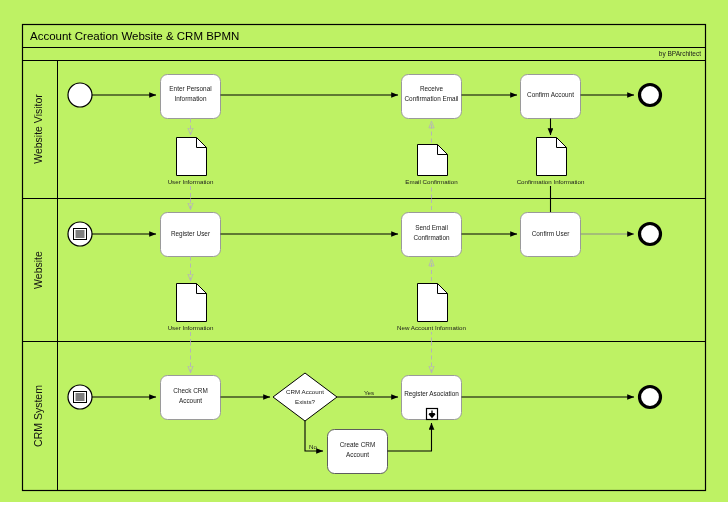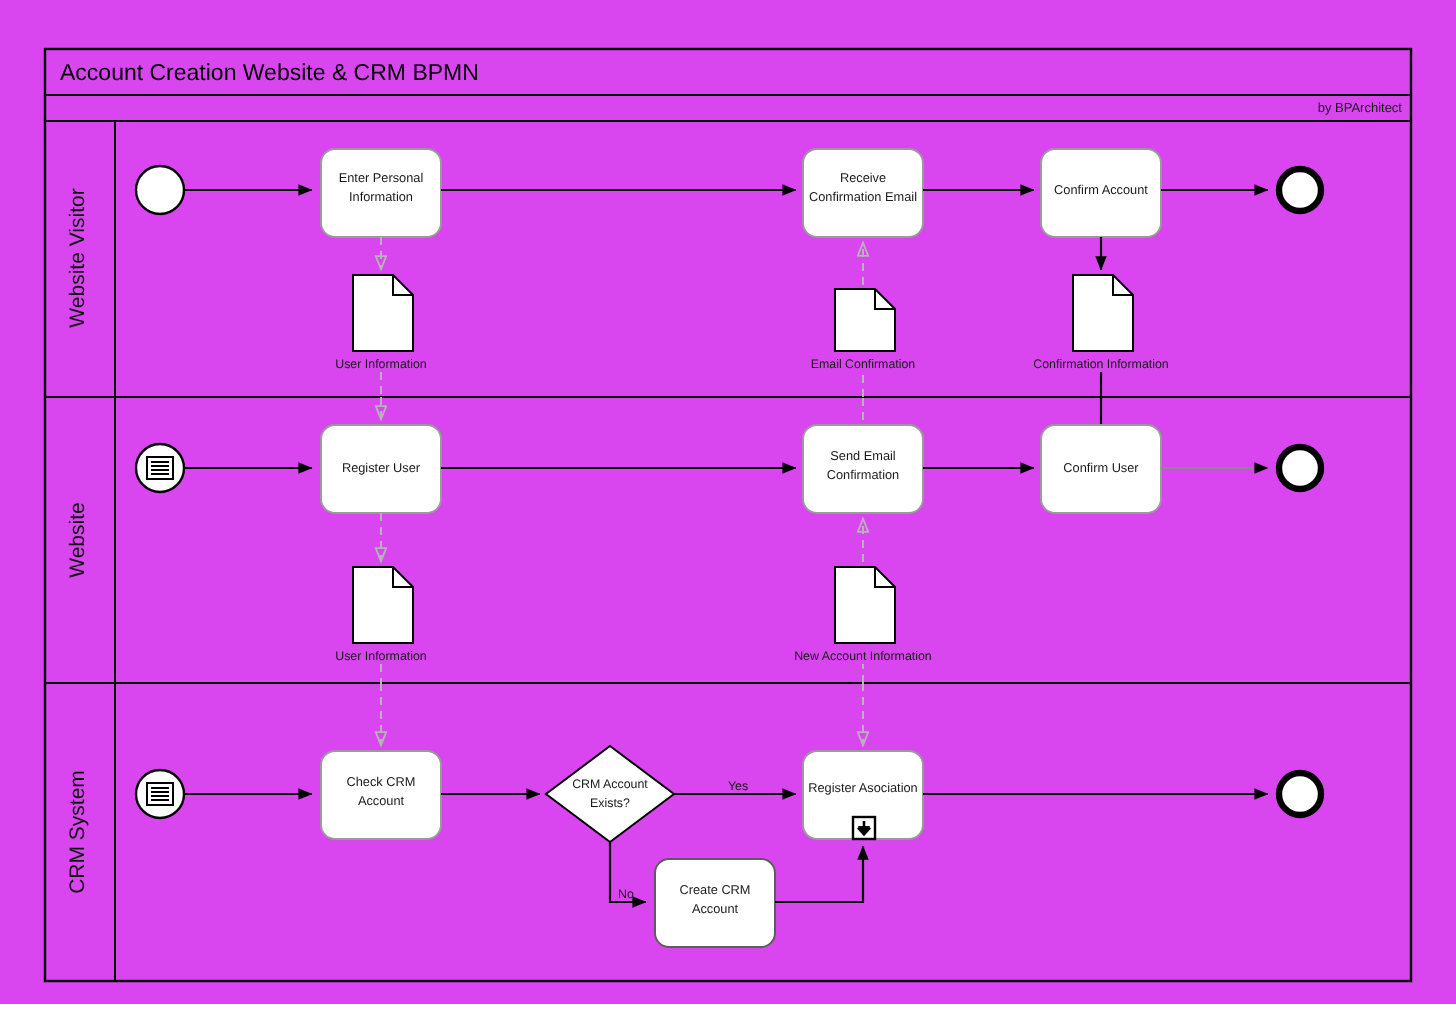--- a/index.html
+++ b/index.html
@@ -10,21 +10,21 @@
   body {
     font-family: "Liberation Sans", sans-serif;
     width: 728px;
     height: 515px;
     overflow: hidden;
   }
   #canvas {
     position: relative;
     width: 728px;
     height: 502px;
-    background: #d946ef;
+    background: #bef264;
   }
   svg#diagram {
     position: absolute;
     left: 0;
     top: 0;
     width: 728px;
     height: 515px;
   }
   .frame-line { fill: none; stroke: #000000; stroke-width: 1; }
   .lane-sep { fill: none; stroke: #000000; stroke-width: 1; }

